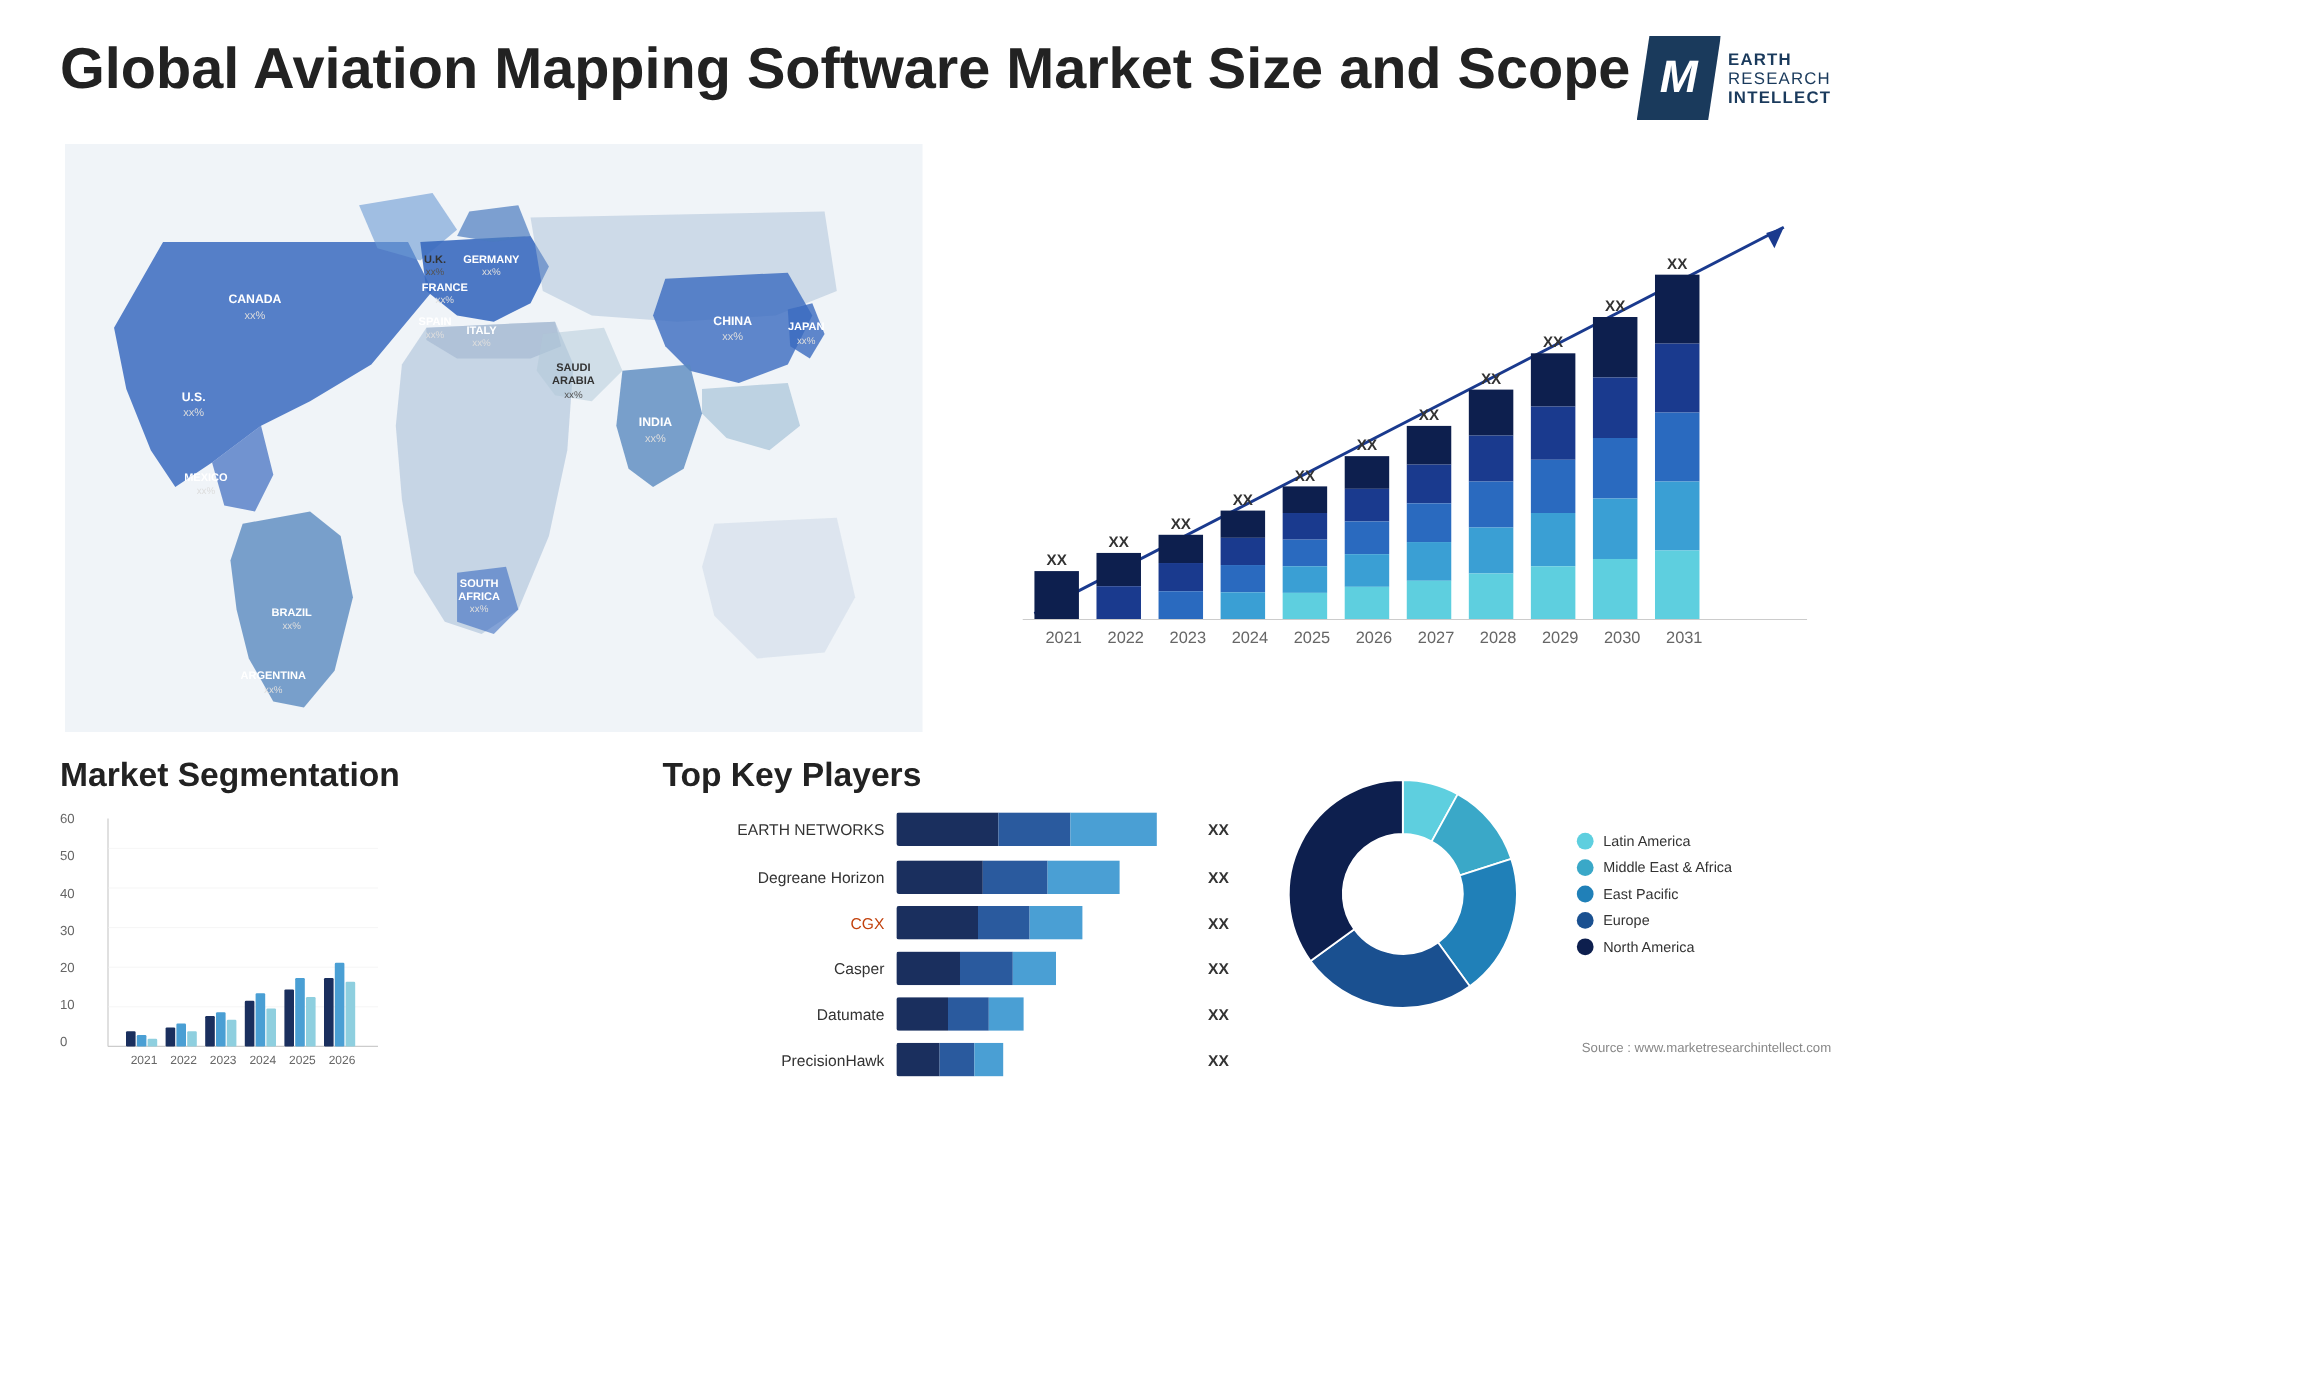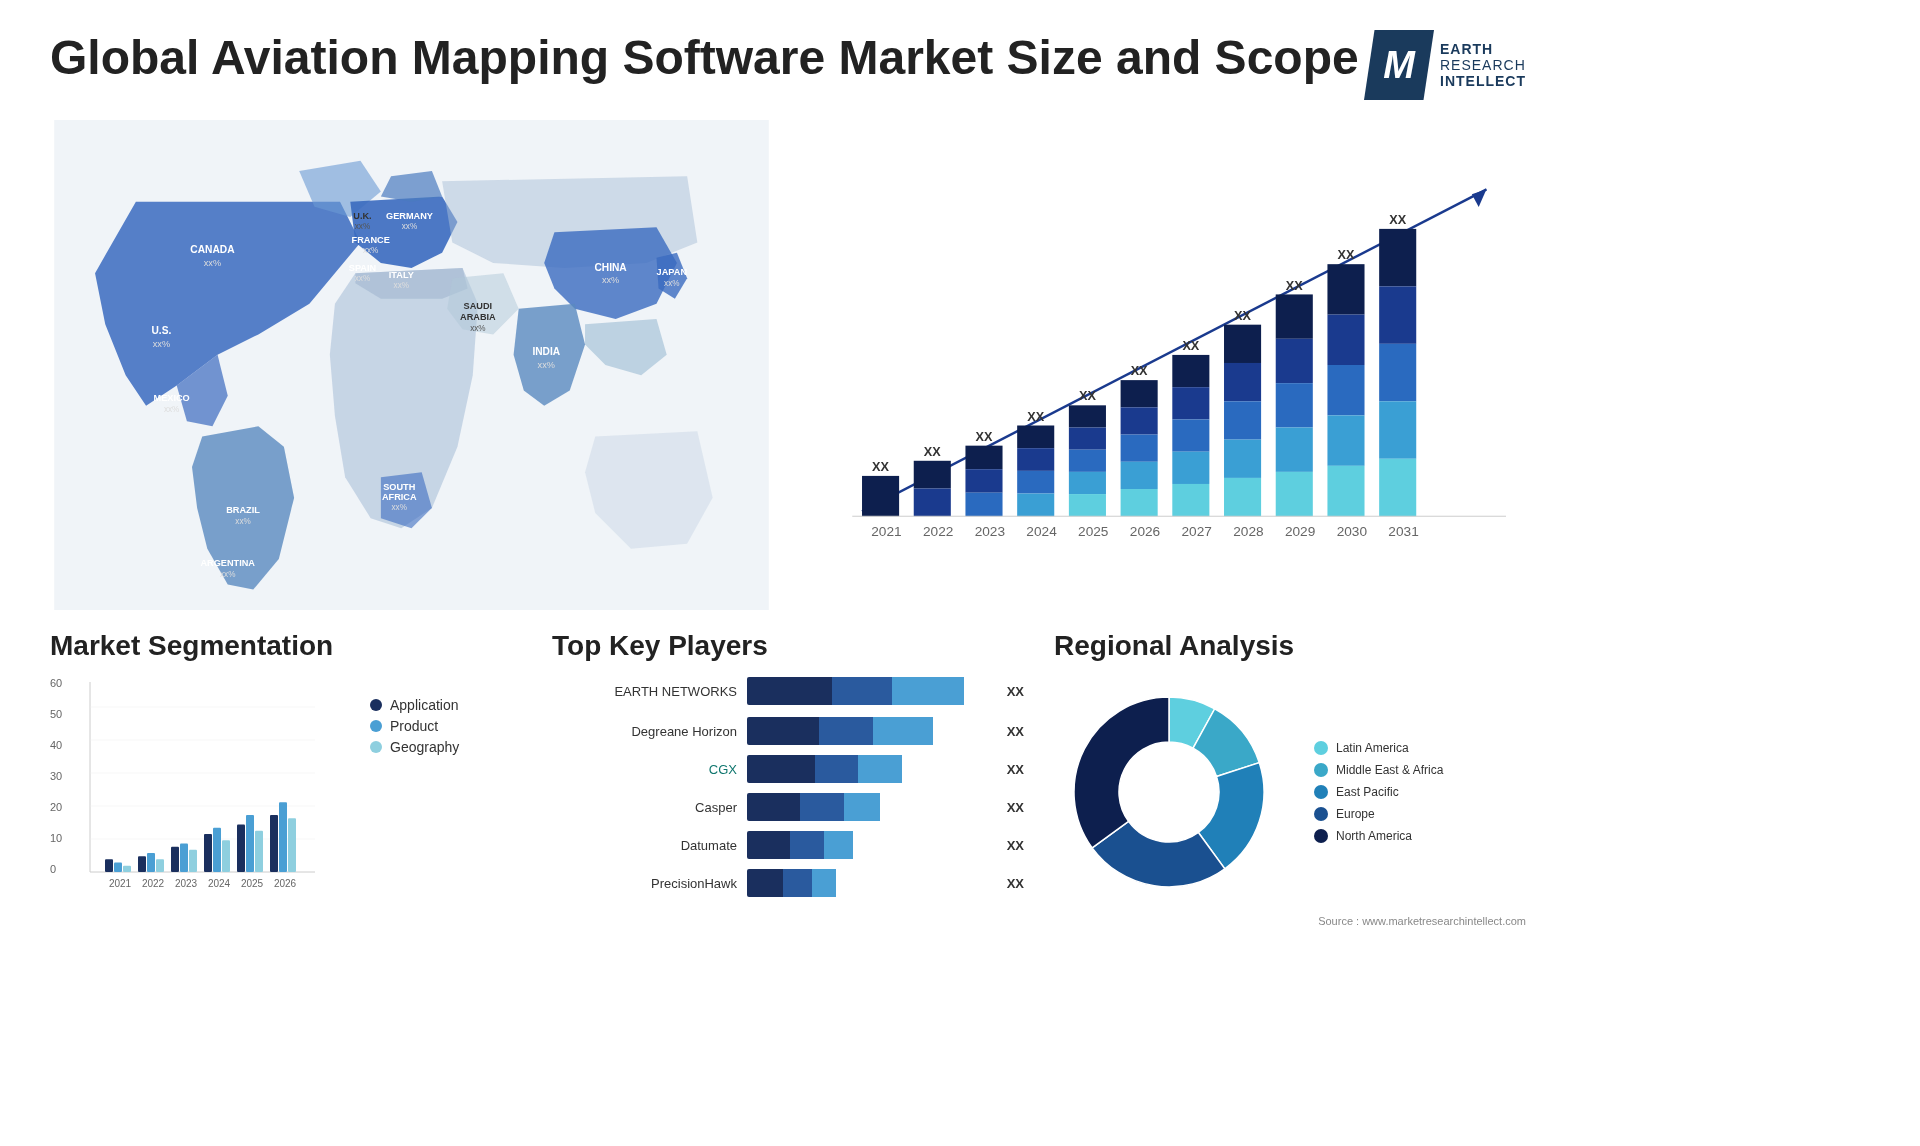--- a/index.html
+++ b/index.html
@@ -354,34 +354,20 @@
               </g>
 
             <text x="55" y="210" font-size="10" fill="#666" text-anchor="middle">2021</text>
             <text x="88" y="210" font-size="10" fill="#666" text-anchor="middle">2022</text>
             <text x="121" y="210" font-size="10" fill="#666" text-anchor="middle">2023</text>
             <text x="154" y="210" font-size="10" fill="#666" text-anchor="middle">2024</text>
             <text x="187" y="210" font-size="10" fill="#666" text-anchor="middle">2025</text>
             <text x="220" y="210" font-size="10" fill="#666" text-anchor="middle">2026</text>
           </svg>
         </div>
-        <div class="seg-legend" style="margin-top:20px;">
-          <div class="legend-item">
-            <div class="legend-dot" style="background:#1a2f5e;"></div>
-            <span>Application</span>
-          </div>
-          <div class="legend-item">
-            <div class="legend-dot" style="background:#4a9fd4;"></div>
-            <span>Product</span>
-          </div>
-          <div class="legend-item">
-            <div class="legend-dot" style="background:#8ecfdf;"></div>
-            <span>Geography</span>
-          </div>
-        </div>
       </div>
     </div>
 
     <div>
       <div class="section-title">Top Key Players</div>
       <div id="players-container">
           <div class="player-row" style="display: flex; align-items: center; gap: 10px;">
             <div class="player-name" style="width: 185px; font-size: 13px; color: rgb(51, 51, 51); text-align: right; flex-shrink: 0;">EARTH NETWORKS</div>
             <div style="display: flex; height: 28px; flex: 1 1 0%; border-radius: 2px; overflow: hidden;">
               <div style="background: rgb(26, 47, 94); width: 35%; height: 100%;"></div>
@@ -393,21 +379,21 @@
           <div class="player-row" style="display: flex; align-items: center; margin-bottom: 10px; gap: 10px;">
             <div class="player-name" style="width: 185px; font-size: 13px; color: rgb(51, 51, 51); text-align: right; flex-shrink: 0;">Degreane Horizon</div>
             <div style="display: flex; height: 28px; flex: 1 1 0%; border-radius: 2px; overflow: hidden;">
               <div style="background: rgb(26, 47, 94); width: 30%; height: 100%;"></div>
               <div style="background: rgb(42, 90, 158); width: 22%; height: 100%;"></div>
               <div style="background: rgb(74, 159, 212); width: 25%; height: 100%;"></div>
             </div>
             <div style="font-size: 13px; font-weight: 700; color: rgb(51, 51, 51); margin-left: 8px; white-space: nowrap;">XX</div>
           </div>
           <div class="player-row" style="display: flex; align-items: center; margin-bottom: 10px; gap: 10px;">
-            <div class="player-name" style="width: 185px; font-size: 13px; color: #0f766e; flex-shrink: 0;">CGX</div>
+            <div class="player-name" style="width: 185px; font-size: 13px; color: #c2410c; flex-shrink: 0;">CGX</div>
             <div style="display: flex; height: 28px; flex: 1 1 0%; border-radius: 2px; overflow: hidden;">
               <div style="background: rgb(26, 47, 94); width: 28%; height: 100%;"></div>
               <div style="background: rgb(42, 90, 158); width: 18%; height: 100%;"></div>
               <div style="background: rgb(74, 159, 212); width: 18%; height: 100%;"></div>
             </div>
             <div style="font-size: 13px; font-weight: 700; color: rgb(51, 51, 51); margin-left: 8px; white-space: nowrap;">XX</div>
           </div>
           <div class="player-row" style="display: flex; align-items: center; margin-bottom: 10px; gap: 10px;">
             <div class="player-name" style="width: 185px; font-size: 13px; color: rgb(51, 51, 51); text-align: right; flex-shrink: 0;">Casper</div>
             <div style="display: flex; height: 28px; flex: 1 1 0%; border-radius: 2px; overflow: hidden;">
@@ -432,21 +418,20 @@
               <div style="background: rgb(26, 47, 94); width: 15%; height: 100%;"></div>
               <div style="background: rgb(42, 90, 158); width: 12%; height: 100%;"></div>
               <div style="background: rgb(74, 159, 212); width: 10%; height: 100%;"></div>
             </div>
             <div style="font-size: 13px; font-weight: 700; color: rgb(51, 51, 51); margin-left: 8px; white-space: nowrap;">XX</div>
           </div>
         </div>
     </div>
 
     <div>
-      <div class="section-title">Regional Analysis</div>
       <div class="donut-container">
         <svg id="donut-svg" width="230" height="230" viewBox="0 0 230 230">
           <g id="donut-segments">
               <path d="M 115 65 L 115 20 A 95 95 0 0 1 160.76659903966296 31.75086539583296 L 139.08768370508577 71.18466599780682 A 50 50 0 0 0 115 65 Z" fill="#5ecfdf" stroke="#fff" stroke-width="1.5"></path>
               <path d="M 139.08768370508577 71.18466599780682 L 160.76659903966296 31.75086539583296 A 95 95 0 0 1 205.35036904803957 85.64338553438 L 162.55282581475768 99.54915028125264 A 50 50 0 0 0 139.08768370508577 71.18466599780682 Z" fill="#3aa8c8" stroke="#fff" stroke-width="1.5"></path>
               <path d="M 162.55282581475768 99.54915028125264 L 205.35036904803957 85.64338553438 A 95 95 0 0 1 170.83959896778495 191.85661446562 L 144.38926261462365 155.45084971874738 A 50 50 0 0 0 162.55282581475768 99.54915028125264 Z" fill="#2080b8" stroke="#fff" stroke-width="1.5"></path>
               <path d="M 144.38926261462365 155.45084971874738 L 170.83959896778495 191.85661446562 A 95 95 0 0 1 38.14338553438 170.83959896778495 L 74.54915028125264 144.38926261462365 A 50 50 0 0 0 144.38926261462365 155.45084971874738 Z" fill="#1a5090" stroke="#fff" stroke-width="1.5"></path>
               <path d="M 74.54915028125264 144.38926261462365 L 38.14338553438 170.83959896778495 A 95 95 0 0 1 114.99999999999999 20 L 114.99999999999999 65 A 50 50 0 0 0 74.54915028125264 144.38926261462365 Z" fill="#0d1f4e" stroke="#fff" stroke-width="1.5"></path>
             </g>
         </svg>

